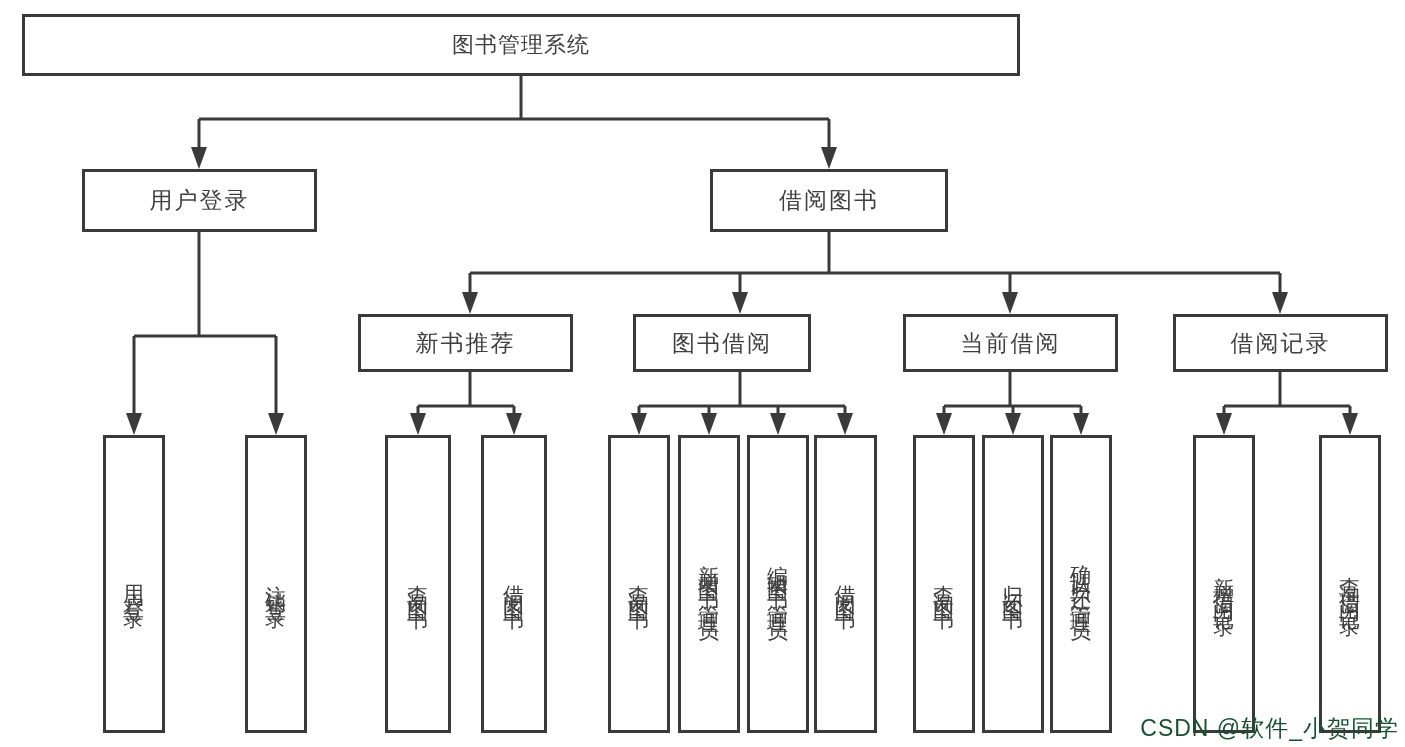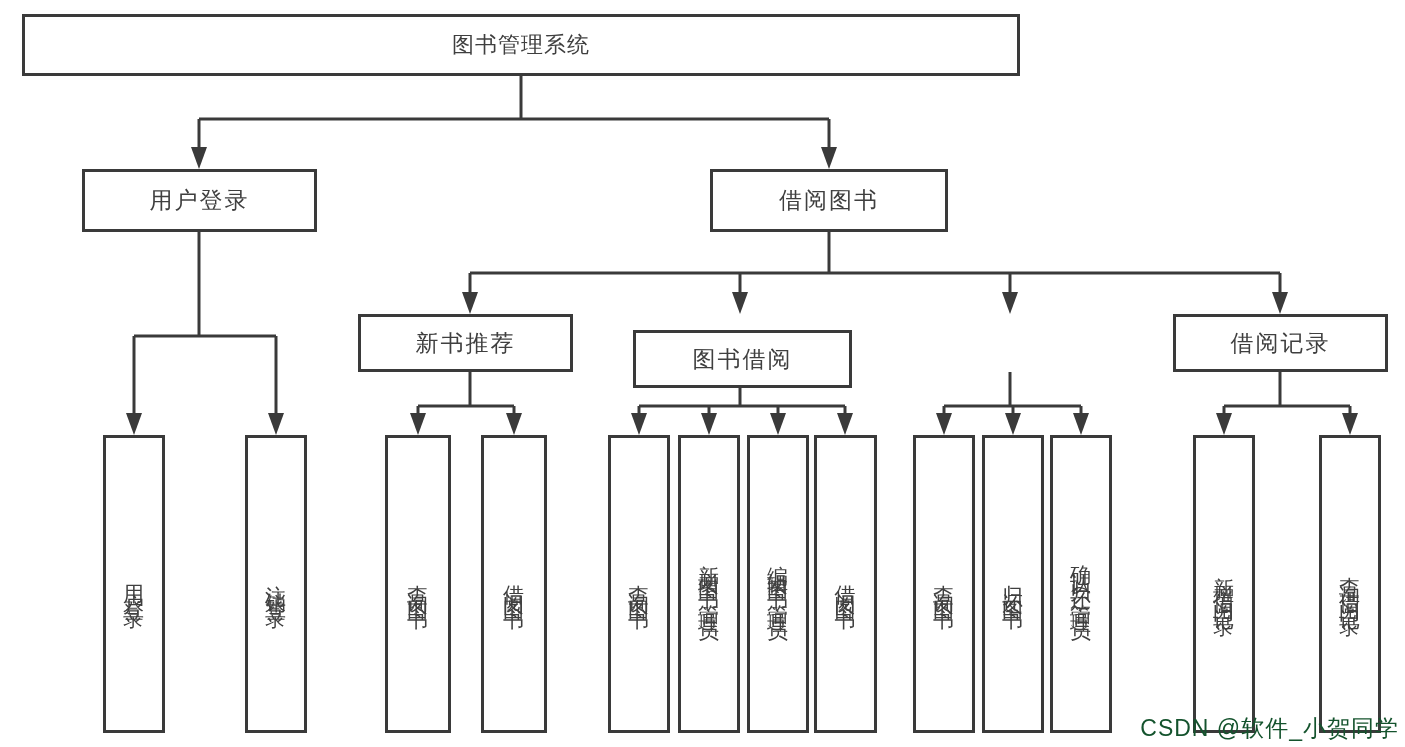--- a/index.html
+++ b/index.html
@@ -134,22 +134,25 @@
   <div class="node h" style="left:82px; top:169px; width:235px; height:63px">
     <span>用户登录</span>
   </div>
   <div class="node h" style="left:710px; top:169px; width:238px; height:63px">
     <span>借阅图书</span>
   </div>
 
   <div class="node h" style="left:358px; top:314px; width:215px; height:58px">
     <span>新书推荐</span>
   </div>
-  <div class="node h" style="left:633px; top:330px; width:219px; height:58px">
+  <div class="node h" style="left:633px; top:314px; width:178px; height:58px">
     <span>图书借阅</span>
+  </div>
+  <div class="node h" style="left:903px; top:314px; width:215px; height:58px">
+    <span>当前借阅</span>
   </div>
   <div class="node h" style="left:1173px; top:314px; width:215px; height:58px">
     <span>借阅记录</span>
   </div>
 
   <div class="node v" style="left:103px; top:435px; width:62px; height:298px">
     <span>用户登录</span>
   </div>
   <div class="node v" style="left:245px; top:435px; width:62px; height:298px">
     <span>注销登录</span>

